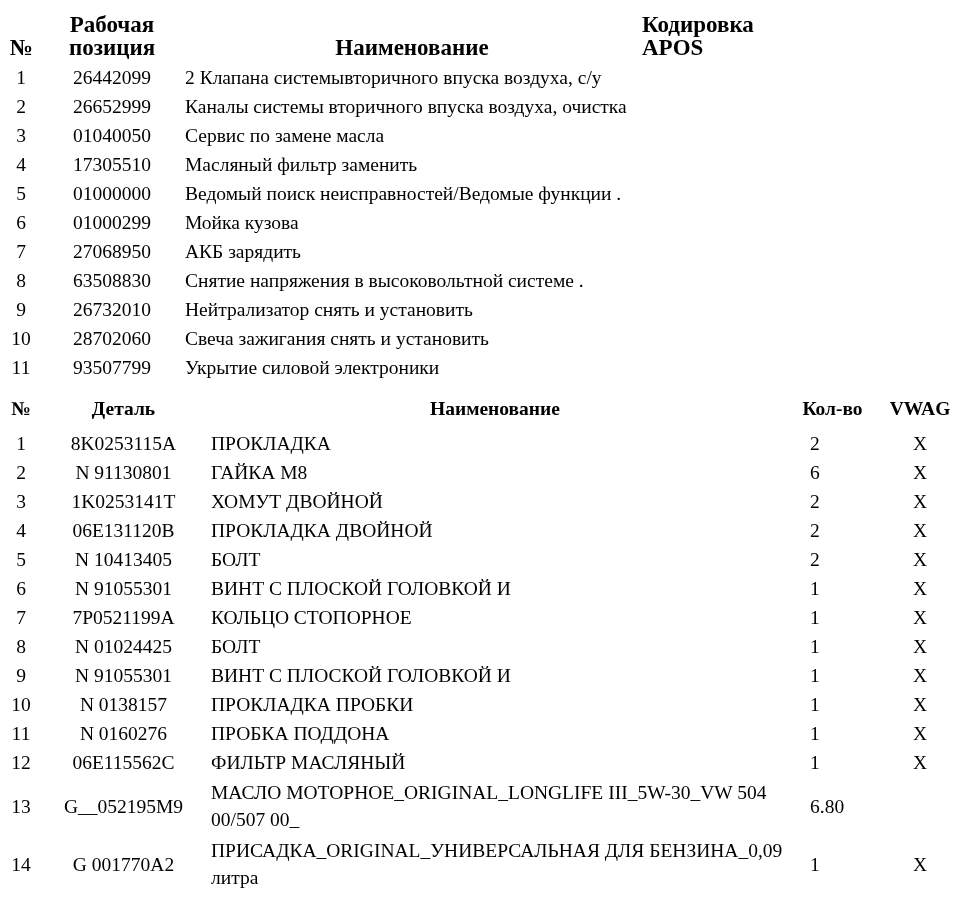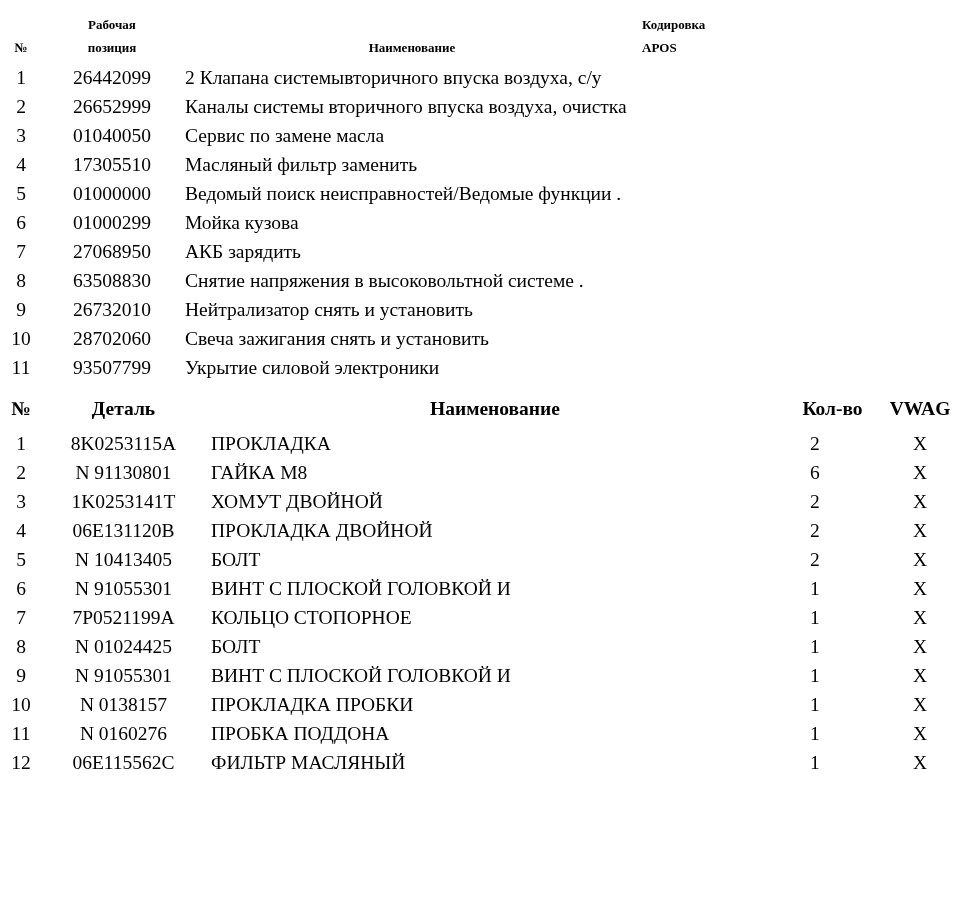--- a/index.html
+++ b/index.html
@@ -29,21 +29,21 @@
     border-collapse: collapse;
     table-layout: fixed;
   }
   .t1 col.c-num  { width: 42px; }
   .t1 col.c-code { width: 140px; }
   .t1 col.c-name { width: 460px; }
   .t1 col.c-apos { width: 318px; }
 
   .t1 th {
     font-weight: bold;
-    font-size: 13px;
+    font-size: 23px;
     line-height: 23px;
     padding: 0;
     vertical-align: bottom;
   }
   .t1 th.h-num  { text-align: center; padding-bottom: 4px; }
   .t1 th.h-code { text-align: center; padding: 13px 0 4px 0; }
   .t1 th.h-name { text-align: center; padding-bottom: 4px; }
   .t1 th.h-apos { text-align: left; padding: 13px 0 4px 0; }
 
   .t1 td {
@@ -305,16 +305,30 @@
           <td class="d-qty">1</td>
           <td class="d-vwag">X</td>
         </tr>
         <tr class="row-single">
           <td class="d-num">12</td>
           <td class="d-part">06E115562C</td>
           <td class="d-name">ФИЛЬТР МАСЛЯНЫЙ</td>
           <td class="d-qty">1</td>
           <td class="d-vwag">X</td>
         </tr>
+        <tr class="row-wrap">
+          <td class="d-num">13</td>
+          <td class="d-part">G__052195M9</td>
+          <td class="d-name">МАСЛО МОТОРНОЕ_ORIGINAL_LONGLIFE III_5W-30_VW 504 00/507 00_</td>
+          <td class="d-qty">6.80</td>
+          <td class="d-vwag"></td>
+        </tr>
+        <tr class="row-wrap">
+          <td class="d-num">14</td>
+          <td class="d-part">G 001770A2</td>
+          <td class="d-name">ПРИСАДКА_ORIGINAL_УНИВЕРСАЛЬНАЯ ДЛЯ БЕНЗИНА_0,09 литра</td>
+          <td class="d-qty">1</td>
+          <td class="d-vwag">X</td>
+        </tr>
       </tbody>
   </table>
 
 </div>
 
 </body></html>

